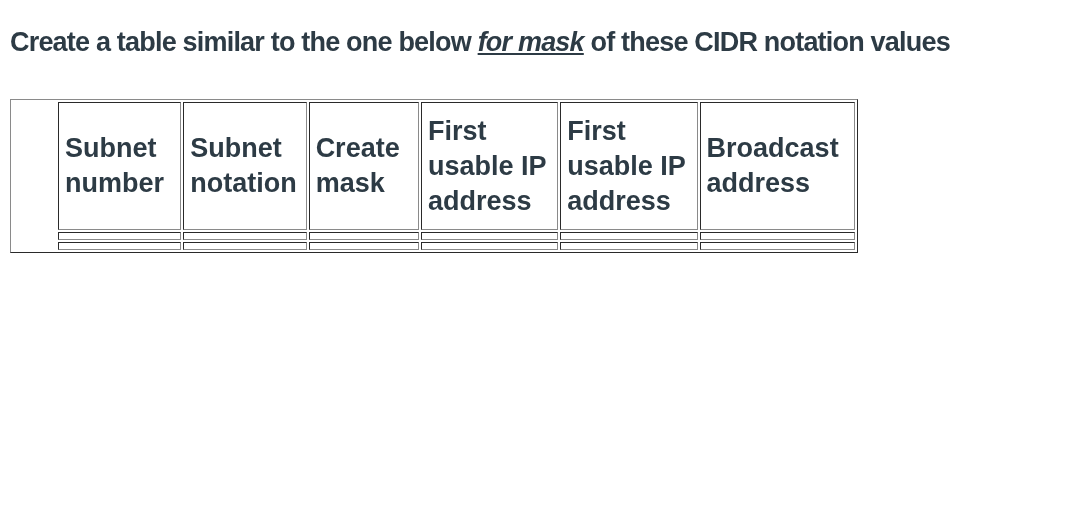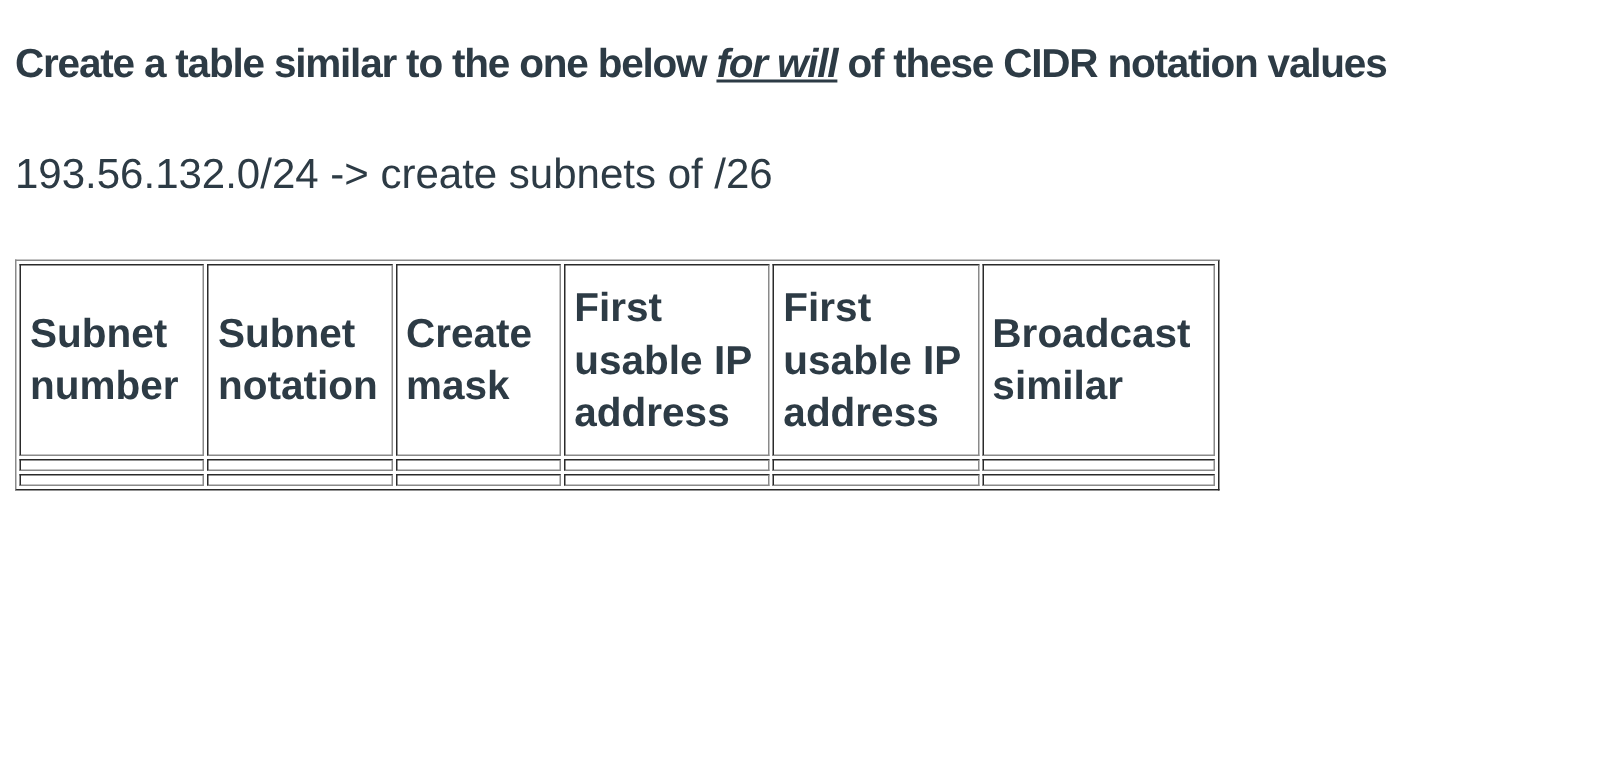--- a/index.html
+++ b/index.html
@@ -40,20 +40,21 @@
     white-space: nowrap;
   }
   table.subnet {
     border-collapse: separate;
     border-spacing: 2px;
     table-layout: fixed;
     width: 801px;
     background: #ffffff;
     border: 1px solid;
     border-color: #8a8a8a #2a2a2a #2a2a2a #8a8a8a;
+    padding-left: 45px;
   }
   table.subnet th,
   table.subnet td {
     border: 1px solid;
     border-color: #2a2a2a #8a8a8a #8a8a8a #2a2a2a;
     background: #ffffff;
   }
   table.subnet th {
     font-size: 27px;
     line-height: 35px;
@@ -69,43 +70,42 @@
     padding: 0;
   }
 </style>
 </head>
 <body>
 
 <div class="page">
 
   <div class="intro">
     <span class="intro-line1">
-      <span>Create a table similar to the one below </span><span class="em">for will</span><span> of these CIDR notation values</span>
+      <span>Create a table similar to the one below </span><span class="em">for mask</span><span> of these CIDR notation values</span>
     </span>
   </div>
 
-  <p class="cidr">193.56.132.0/24 -&gt; create subnets of /26</p>
 
   <table class="subnet">
     <colgroup>
       <col style="width:123px">
       <col style="width:123px">
       <col style="width:110px">
       <col style="width:137px">
       <col style="width:137px">
       <col style="width:155px">
     </colgroup>
     <thead>
       <tr>
         <th>Subnet number</th>
         <th>Subnet notation</th>
         <th>Create mask</th>
         <th>First usable IP address</th>
         <th>First usable IP address</th>
-        <th>Broadcast similar</th>
+        <th>Broadcast address</th>
       </tr>
     </thead>
     <tbody>
       <tr>
         <td class="empty"></td>
         <td class="empty"></td>
         <td class="empty"></td>
         <td class="empty"></td>
         <td class="empty"></td>
         <td class="empty"></td>

